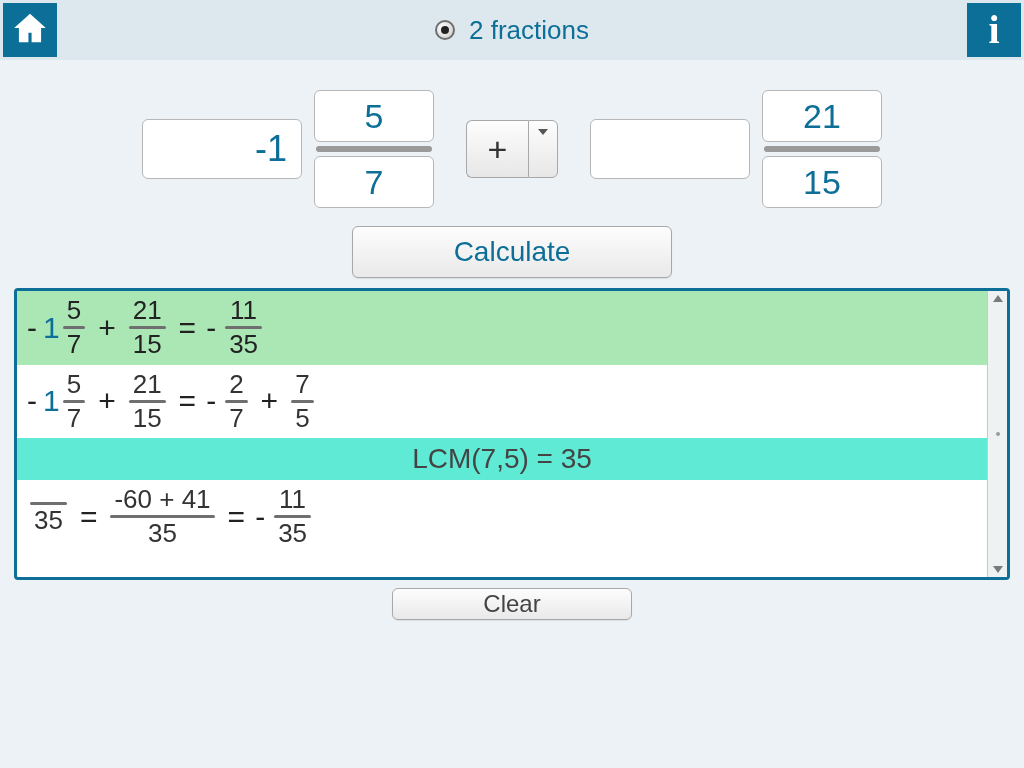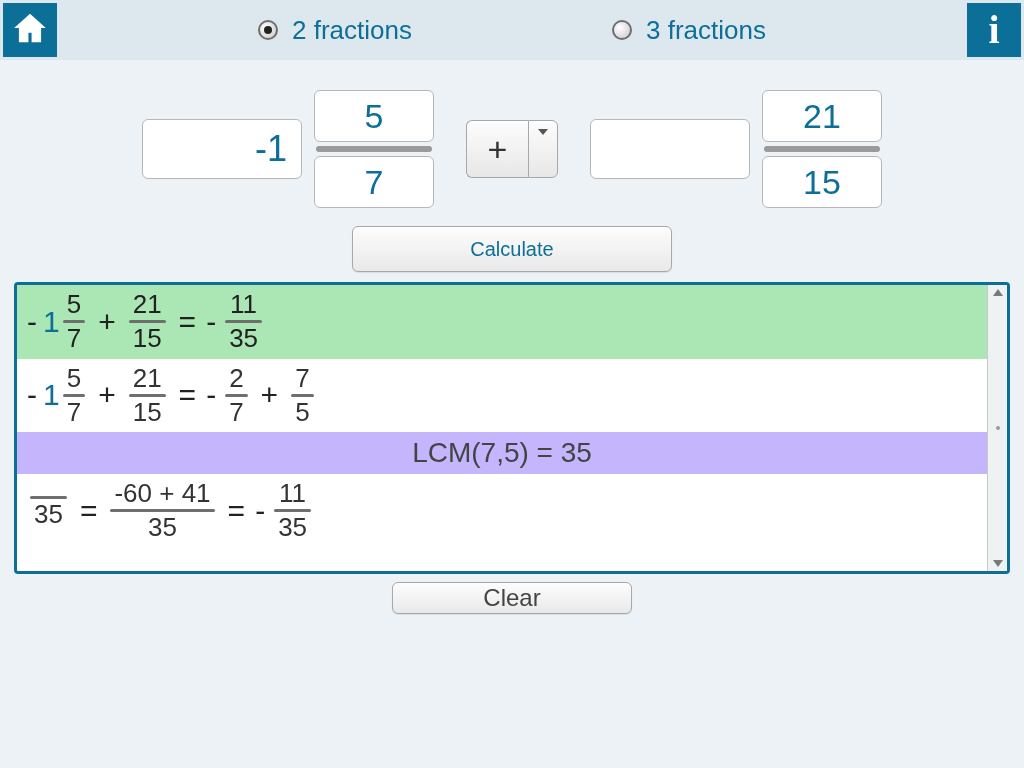--- a/index.html
+++ b/index.html
@@ -166,25 +166,25 @@
     border-top: 6px solid #555;
   }
 
   
   .btn-row {
     display: flex;
     justify-content: center;
   }
   .wide-btn {
     width: 320px;
-    height: 46px;
+    height: 52px;
     border: 1px solid #a8a8a8;
     border-radius: 6px;
     background: linear-gradient(#fdfdfd, #e9e9e9);
-    font-size: 20px;
+    font-size: 28px;
     display: flex;
     align-items: center;
     justify-content: center;
     cursor: pointer;
     box-shadow: 0 1px 1px rgba(0,0,0,0.08);
   }
   .wide-btn.calc { color: #0d6f98; }
   .wide-btn.clear { width: 240px; color: #444; font-size: 24px; height: 32px; }
 
   
@@ -224,21 +224,21 @@
 
   .sol-row {
     display: flex;
     align-items: center;
     padding: 6px 10px;
     font-size: 30px;
     min-height: 72px;
   }
   .sol-row.answer { background: #aae7b5; color: #222; }
   .sol-row.lcm {
-    background: #c4b5fd;
+    background: #5eead4;
     min-height: 42px;
     justify-content: center;
     color: #444;
     font-size: 28px;
     padding: 4px 10px;
   }
 
   
   .tok { white-space: nowrap; }
   .tok.teal { color: #0d6f98; }
@@ -273,24 +273,20 @@
           <path d="M12 3 L2 12 H5 V21 H11 V15 H13 V21 H19 V12 H22 Z"></path>
         </svg>
     </span>
   </div>
 
   <div class="mode-options">
     <div class="mode-option">
       <span class="radio selected"></span>
       <span class="mode-label">2 fractions</span>
     </div>
-    <div class="mode-option">
-      <span class="radio"></span>
-      <span class="mode-label">3 fractions</span>
-    </div>
   </div>
 
   <div class="icon-btn info">
     <span class="info-letter">i</span>
   </div>
 </div>
 
 <div class="stage">
 
   <div class="fraction-wrap">

